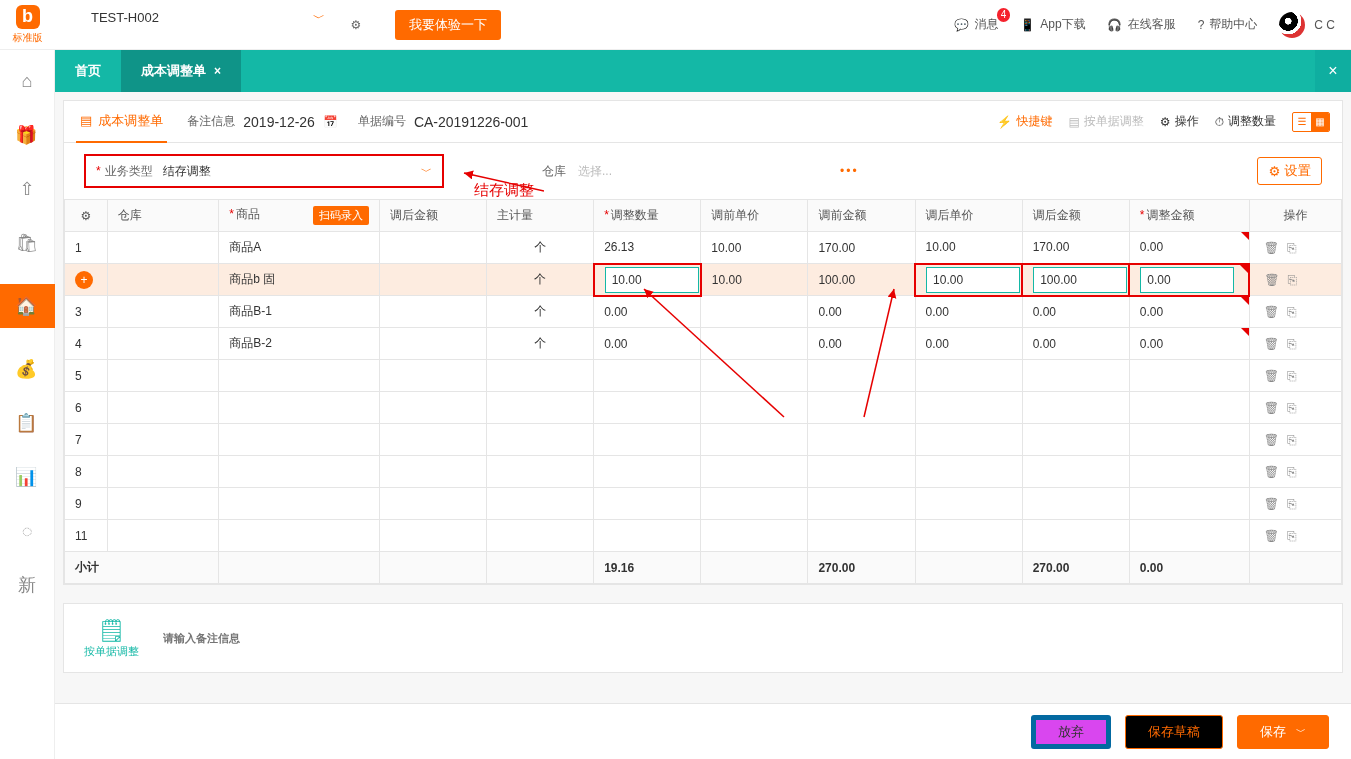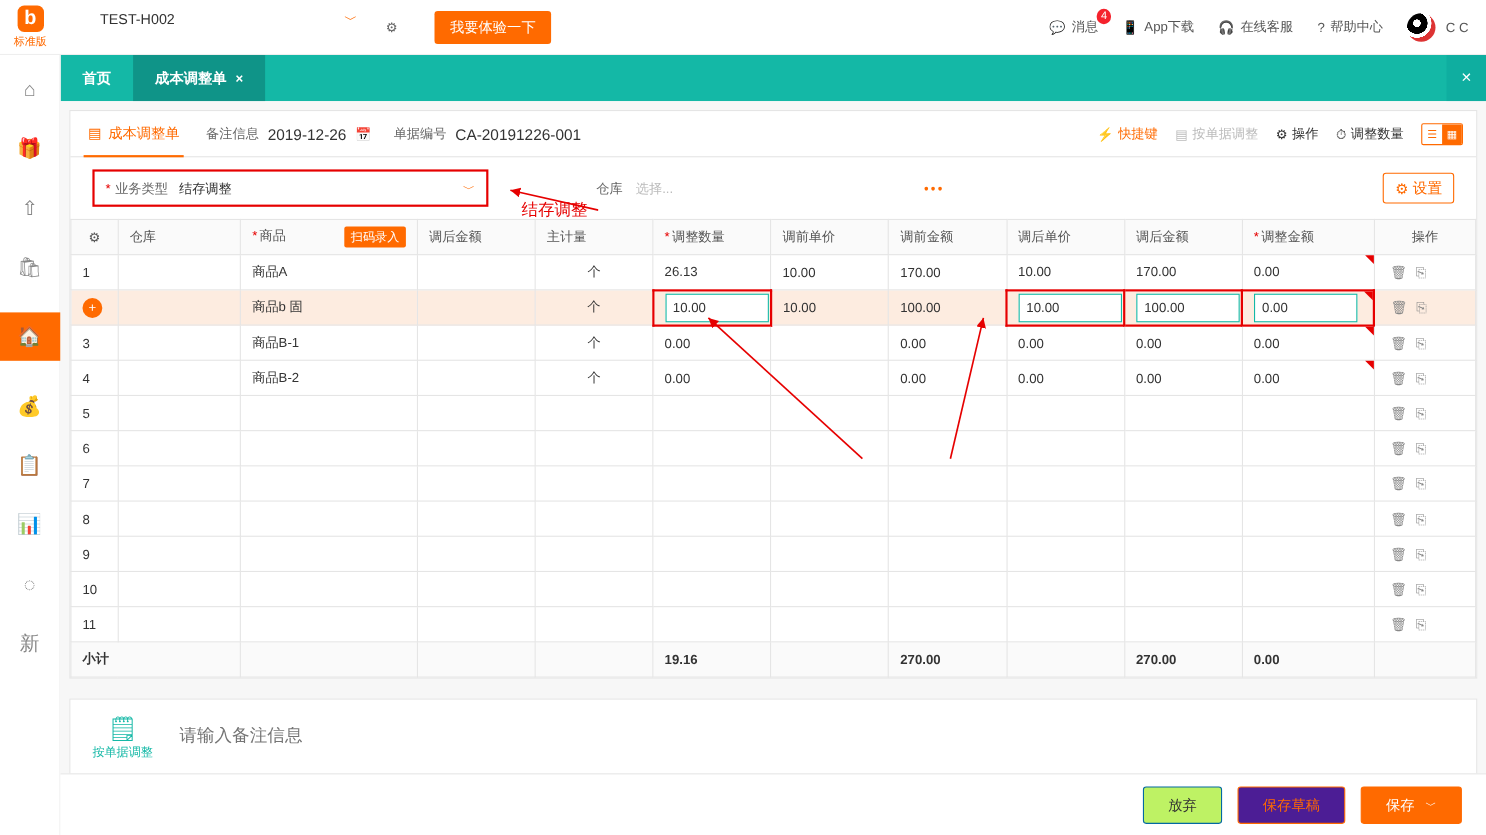--- a/index.html
+++ b/index.html
@@ -73,26 +73,26 @@
   .ops{text-align:center;}
   .ops span{margin:0 4px;color:#888;cursor:pointer;}
   .cell-boxed{border:2px solid #e60000 !important;position:relative;}
   .cell-input{border:1px solid #14b8a6;height:26px;width:94px;padding:0 6px;display:inline-flex;align-items:center;background:#fff;}
   .tri{position:absolute;top:0;right:0;width:0;height:0;border-left:8px solid transparent;border-top:8px solid #e60000;}
   .subtotal td{background:#fafafa;font-weight:bold;}
   
   .remarks{margin-top:18px;background:#fff;border:1px solid #e5e5e5;height:70px;display:flex;align-items:center;padding:0 20px;gap:24px;}
   .note-ico{color:#14b8a6;display:flex;flex-direction:column;align-items:center;font-size:11px;}
   .note-ico .ic{font-size:22px;}
-  .remarks input{border:none;outline:none;font-size:16px;width:400px;}
+  .remarks input{border:none;outline:none;font-size:11px;width:400px;font-weight:bold;}
   
   .footer{position:absolute;left:0;right:0;bottom:0;height:56px;border-top:1px solid #e5e5e5;background:#fff;display:flex;align-items:center;justify-content:flex-end;gap:14px;padding:0 22px;}
   .btn{height:34px;padding:0 22px;border-radius:3px;font-size:13px;cursor:pointer;display:flex;align-items:center;}
-  .btn.ghost{background:#bef264;border:1px solid #0369a1;color:#333;text-align:center;}
-  .btn.outline{background:#4c1d95;border:1px solid #ff6a00;color:#ff6a00;}
+  .btn.ghost{background:#d946ef;border:5px solid #0369a1;color:#333;text-align:center;}
+  .btn.outline{background:#000000;border:1px solid #ff6a00;color:#ff6a00;}
   .btn.primary{background:#ff6a00;border:1px solid #ff6a00;color:#fff;}
   .btn .chev{margin-left:10px;font-size:10px;}
   .tbl-wrap{position:relative;}
   svg.overlay{position:absolute;left:0;top:0;pointer-events:none;}
 </style>
 </head>
 <body>
 
 <div class="topbar">
   <div class="logo">
@@ -382,34 +382,20 @@
               <td style="text-align:center"></td>
               <td></td>
               <td></td>
               <td></td>
               <td></td>
               <td></td>
               <td></td>
               <td class="ops"><span>🗑</span><span>⎘</span></td>
             </tr>
             <tr>
-              <td class="row-idx">10</td>
-              <td></td>
-              <td></td>
-              <td></td>
-              <td style="text-align:center"></td>
-              <td></td>
-              <td></td>
-              <td></td>
-              <td></td>
-              <td></td>
-              <td></td>
-              <td class="ops"><span>🗑</span><span>⎘</span></td>
-            </tr>
-            <tr>
               <td class="row-idx">11</td>
               <td></td>
               <td></td>
               <td></td>
               <td style="text-align:center"></td>
               <td></td>
               <td></td>
               <td></td>
               <td></td>
               <td></td>

